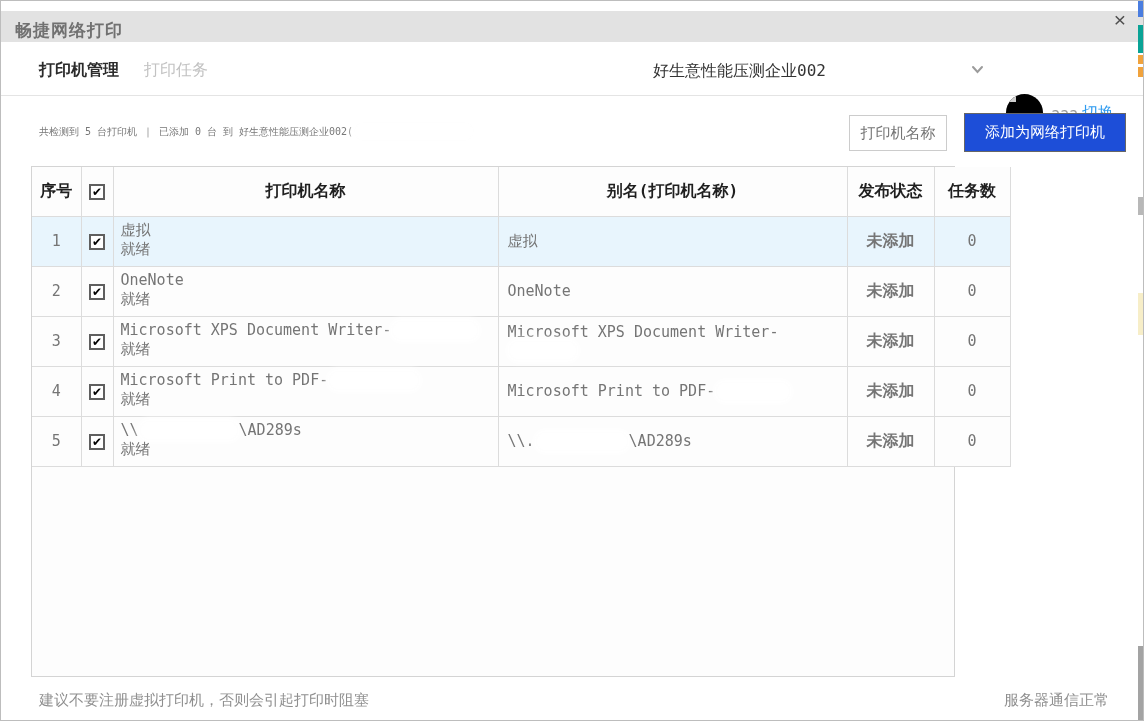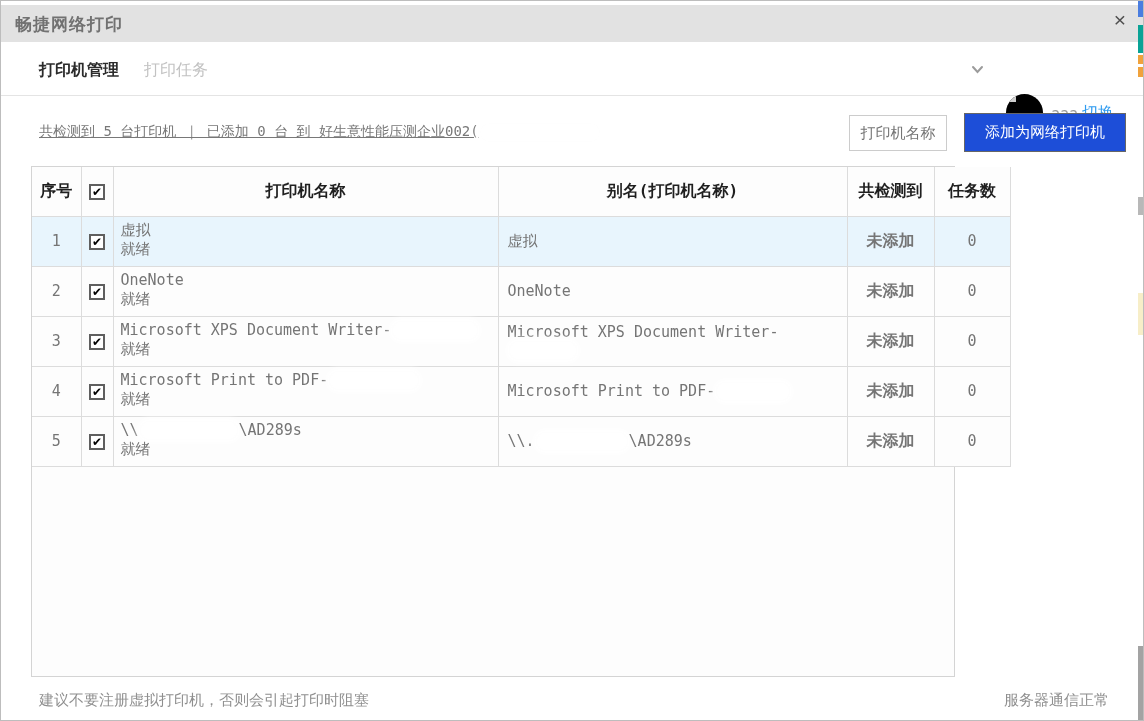--- a/index.html
+++ b/index.html
@@ -7,21 +7,21 @@
   body { font-family:"Liberation Sans","DejaVu Sans",sans-serif; }
   .mono { font-family:"DejaVu Sans Mono","Liberation Mono",monospace; }
 
   .window{
     position:relative; width:1144px; height:721px; background:#fff;
     border:1px solid #bdbdbd; overflow:hidden;
   }
 
   
   .titlebar{
-    position:absolute; left:0; top:4px; width:100%; height:40px;
+    position:absolute; left:0; top:10px; width:100%; height:40px;
     background:#e2e2e2; border-bottom:1px solid #cfcfcf;
     display:flex; align-items:center; padding:0 14px;
   }
   .titlebar .title{ font-size:17px; font-weight:bold; color:#717171; letter-spacing:1px; }
   .close-btn{
     position:absolute; right:8px; top:4px; width:30px; height:30px;
     display:flex; align-items:center; justify-content:center;
     font-size:21px; color:#4e4e4e; cursor:pointer;
   }
 
@@ -40,22 +40,22 @@
   .avatar{
     position:absolute; left:1005px; top:52px; width:37px; height:37px;
     border-radius:50%; background:#000; overflow:hidden;
   }
   .avatar-notch{ position:absolute; left:4px; top:2px; width:6px; height:6px; background:#cfcfcf; }
   .username{ position:absolute; left:1050px; top:63px; font-size:15px; color:#9a9a9a; }
   .switch-link{ position:absolute; left:1081px; top:61px; font-size:16px; color:#2e9bf0; cursor:pointer; }
 
   
   .statusline{
-    position:absolute; left:38px; top:122px; font-size:14px; color:#787878;
-    white-space:nowrap; display:flex; align-items:center;text-decoration:underline;
+    position:absolute; left:38px; top:122px; font-size:10px; color:#787878;
+    white-space:nowrap; display:flex; align-items:center;
   }
   .btn-cancel{
     position:absolute; left:848px; top:114px; width:98px; height:36px;
     background:#fff; border:1px solid #ccc; color:#757575; font-size:15px;
     display:flex; align-items:center; justify-content:center; cursor:pointer;
   }
   .btn-add{
     position:absolute; left:963px; top:112px; width:162px; height:39px;
     background:#1d4ed8; border:1px solid #666; color:#fff; font-size:15px;
     display:flex; align-items:center; justify-content:center; cursor:pointer;
@@ -110,20 +110,21 @@
   <div class="titlebar">
     <span class="title">畅捷网络打印</span>
   </div>
   <div class="close-btn">
     <span>×</span>
   </div>
 
   <div class="nav">
     <span class="tab tab1 active">打印机管理</span>
     <span class="tab tab2 inactive">打印任务</span>
+    <span class="company mono">好生意性能压测企业002</span>
     <span class="chevron">
       <svg width="13" height="13" viewBox="0 0 13 13">
           <path d="M2 4 L6.5 9 L11 4" fill="none" stroke="#9b9b9b" stroke-width="2" stroke-linecap="round"></path>
         </svg>
     </span>
     <span class="avatar">
         <span class="avatar-notch"></span>
       </span>
     <span class="username mono">aaa</span>
     <span class="switch-link">切换</span>
@@ -147,21 +148,21 @@
           <col class="c-task">
       </colgroup>
       <thead>
         <tr>
           <th class="mono">序号</th>
           <th>
             <span class="cb" id="select-all-cb">✔</span>
           </th>
           <th class="mono">打印机名称</th>
           <th class="mono">别名(打印机名称)</th>
-          <th class="mono">共检测到</th>
+          <th class="mono">发布状态</th>
           <th class="mono">任务数</th>
         </tr>
       </thead>
       <tbody id="printer-tbody">
           <tr class="hl">
             <td class="center mono">1</td>
             <td class="center"><span class="cb">✔</span></td>
             <td class="name-cell mono">
               <div><span>虚拟</span></div>
               <div>就绪</div>

